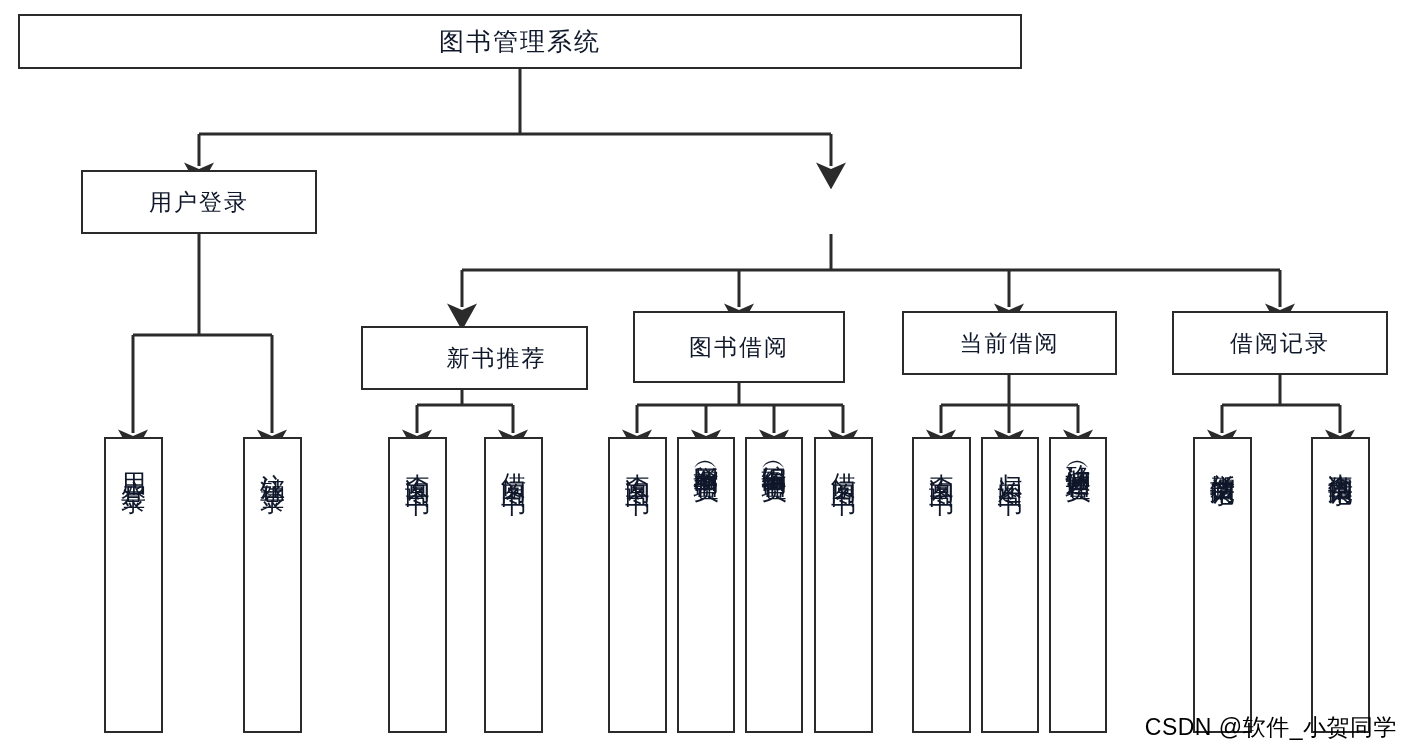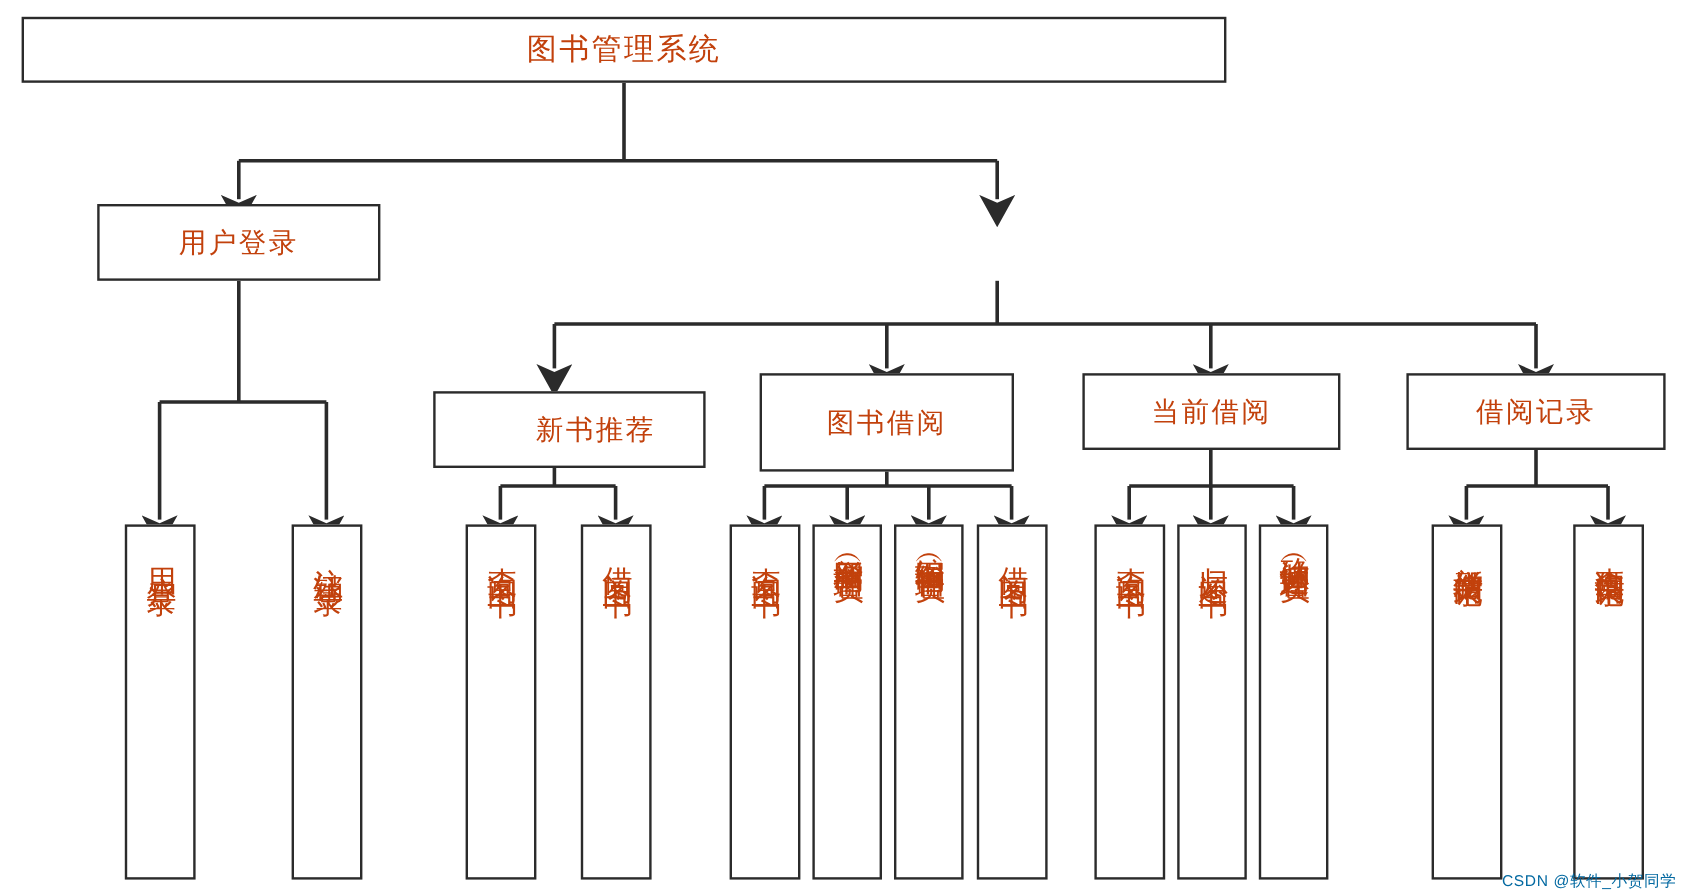--- a/index.html
+++ b/index.html
@@ -32,21 +32,21 @@
     display:flex;
     align-items:center;
     justify-content:center;
     text-align:center;
     z-index:3;
   }
   .node .lbl{
     display:block;
     line-height:1.08;
     letter-spacing:1px;
-    color:#c2410c;
+    color:#0f172a;
   }
   
   .n-root .lbl{font-size:25px;letter-spacing:2px;}
   
   .n-mid .lbl{font-size:23px;letter-spacing:2px;}
   
   .n-leaf{
     align-items:flex-start;
     justify-content:center;
     padding-top:14px;
@@ -59,22 +59,22 @@
     letter-spacing:6px;
     white-space:nowrap;
   }
   .n-leaf.tight .lbl{letter-spacing:2px;}
   .n-leaf.topalign{padding-top:6px;}
   
   #watermark{
     position:absolute;
     right:8px;
     bottom:4px;
-    font-size:13px;
-    color:#0369a1;
+    font-size:23px;
+    color:#000000;
     letter-spacing:0.5px;
     z-index:5;
     white-space:nowrap;
   }
 </style>
 </head>
 <body>
 
 <div id="canvas">
 
@@ -134,21 +134,21 @@
 
   <div class="node n-mid" style="left:81px;top:170px;width:236px;height:64px;">
     <span class="lbl">用户登录</span>
   </div>
 
 
   <div class="node n-mid" style="left:361px;top:326px;width:227px;height:64px;padding-left:44px;">
     <span class="lbl">新书推荐</span>
   </div>
 
-  <div class="node n-mid" style="left:633px;top:311px;width:212px;height:82px;">
+  <div class="node n-mid" style="left:633px;top:311px;width:212px;height:72px;">
     <span class="lbl">图书借阅</span>
   </div>
 
   <div class="node n-mid" style="left:1172px;top:311px;width:216px;height:64px;">
     <span class="lbl">借阅记录</span>
   </div>
 
   <div class="node n-mid" style="left:902px;top:311px;width:215px;height:64px;">
     <span class="lbl">当前借阅</span>
   </div>

